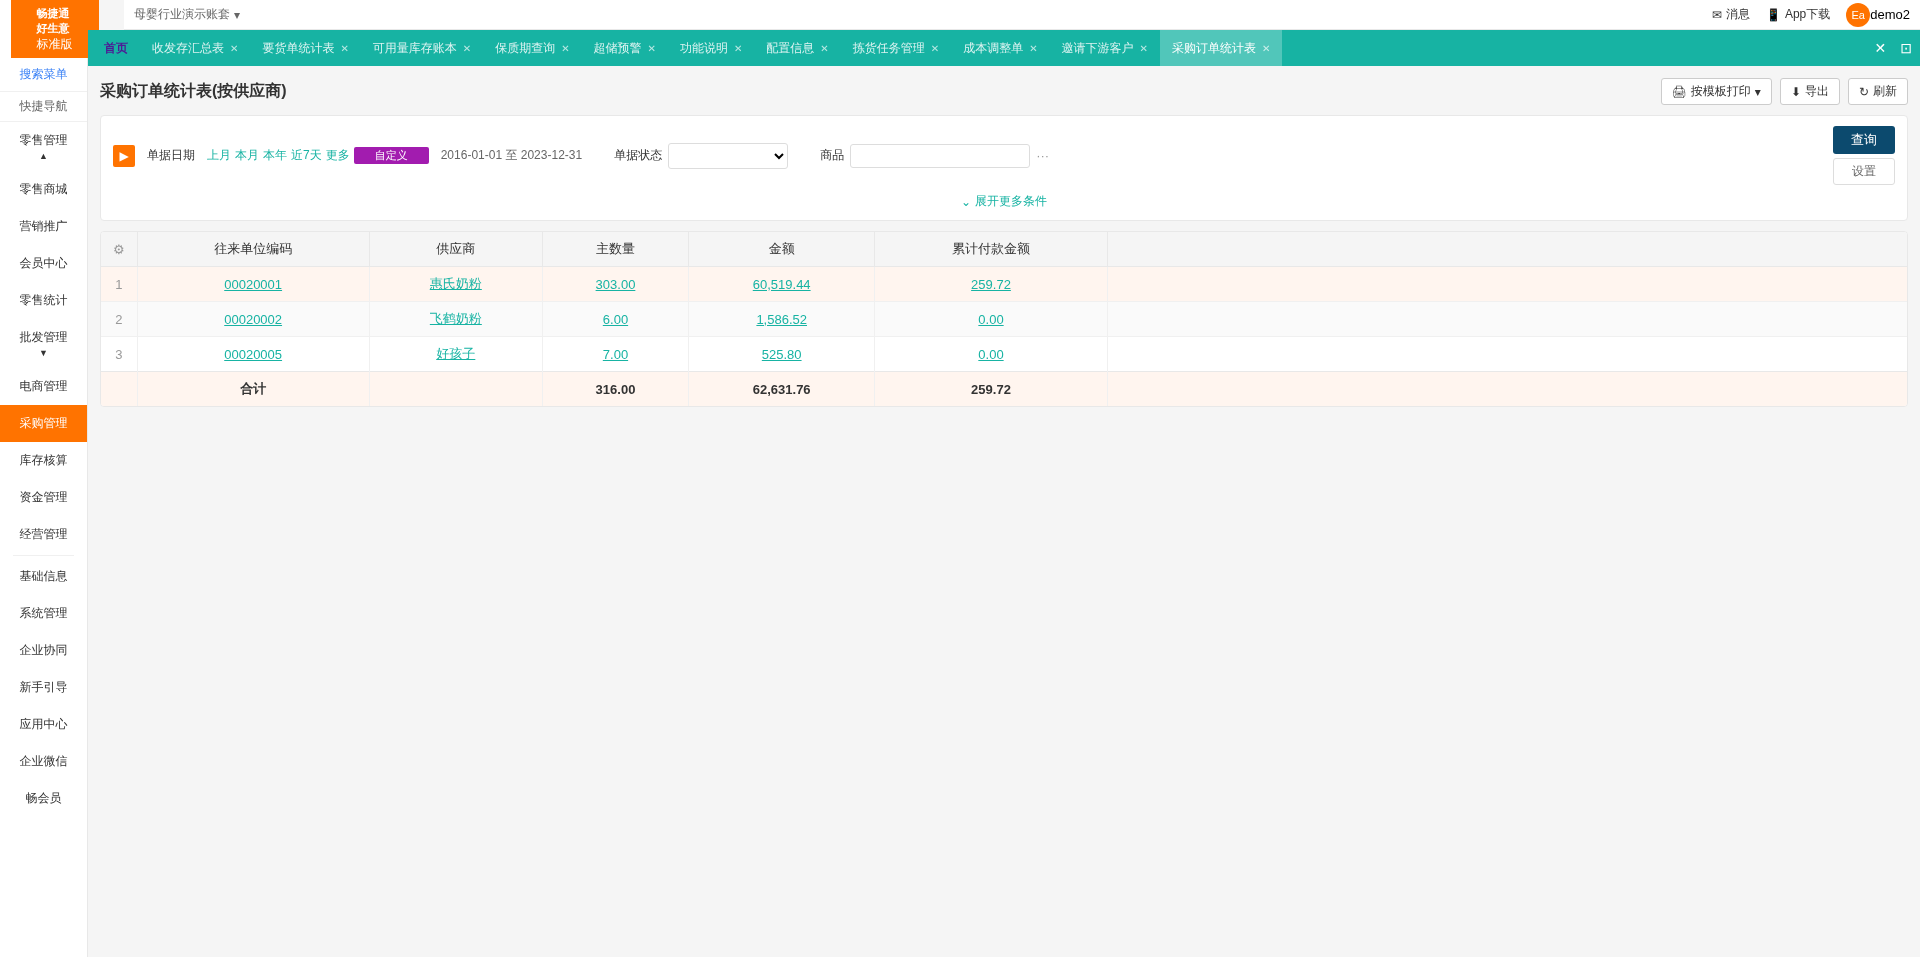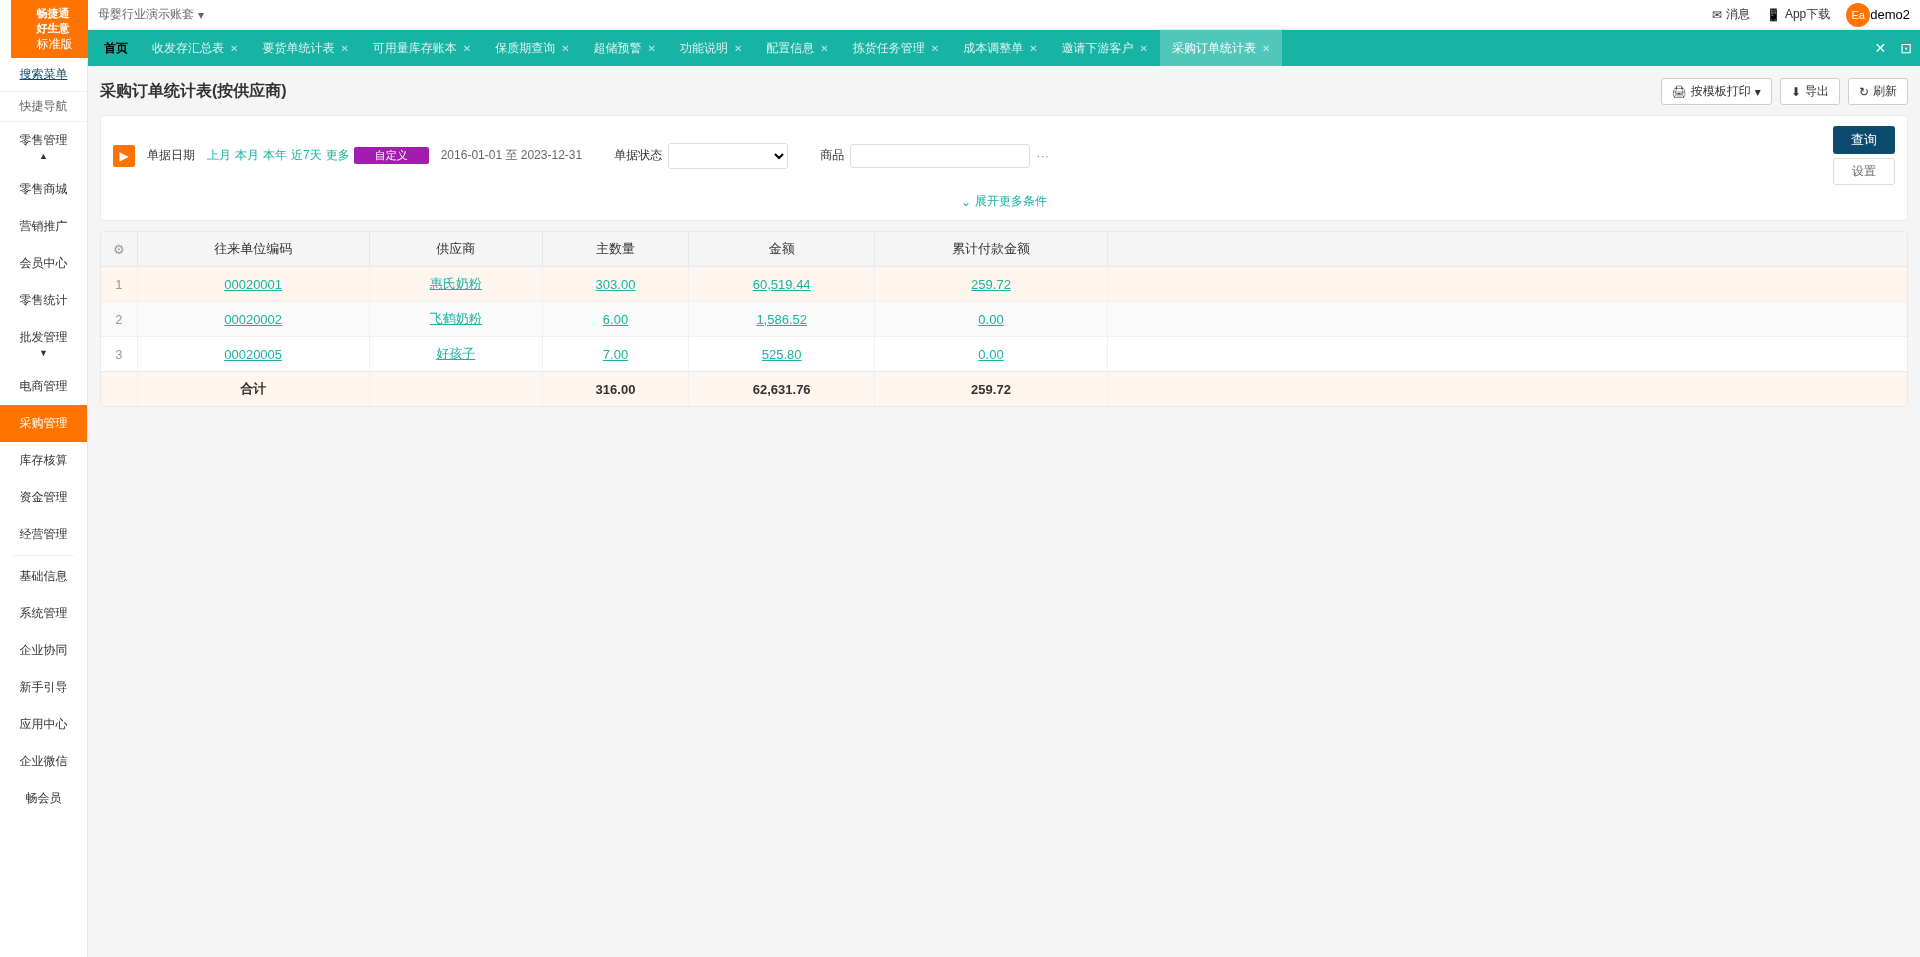--- a/index.html
+++ b/index.html
@@ -12,32 +12,32 @@
     .sidebar-search { width: 100%; padding: 8px 0; text-align: center; color: #666; font-size: 12px; cursor: pointer; border-bottom: 1px solid #f0f0f0; }
     .sidebar-nav { width: 100%; padding: 6px 0; text-align: center; color: #666; font-size: 12px; cursor: pointer; border-bottom: 1px solid #f0f0f0; }
     .sidebar-item { width: 100%; padding: 10px 0; text-align: left; color: #333; font-size: 12px; cursor: pointer; display: flex; flex-direction: column; align-items: center; gap: 2px; }
     .sidebar-item.active { background: #ff7300; color: #fff; }
     .sidebar-divider { width: 70%; border-top: 1px solid #f0f0f0; margin: 2px auto; }
 
     
     .main { flex: 1; display: flex; flex-direction: column; height: 957px; overflow: hidden; }
 
     
-    .topbar { height: 30px; background: #fff; display: flex; align-items: center; padding: 0 10px; border-bottom: 1px solid #e8e8e8; flex-shrink: 0; }
+    .topbar { height: 30px; background: #fff; display: flex; align-items: center; padding: 0 10px; border-bottom: 1px solid #e8e8e8; flex-shrink: 0; margin-left: 36px; }
     .topbar-title { color: #666; font-size: 12px; display: flex; align-items: center; gap: 4px; }
     .topbar-right { margin-left: auto; display: flex; align-items: center; gap: 16px; }
     .topbar-right .msg { color: #333; font-size: 12px; display: flex; align-items: center; gap: 4px; cursor: pointer; }
     .topbar-right .app { color: #333; font-size: 12px; display: flex; align-items: center; gap: 4px; cursor: pointer; }
     .topbar-right .user { display: flex; align-items: center; gap: 0; cursor: pointer; }
     .avatar { width: 24px; height: 24px; border-radius: 50%; background: #ff7300; display: flex; align-items: center; justify-content: center; color: #fff; font-size: 11px; }
 
     
     .nav-tabs { height: 36px; background: #17b3a3; display: flex; align-items: center; padding: 0 4px; flex-shrink: 0; overflow: hidden; }
     .nav-tab { padding: 0 12px; height: 36px; display: flex; align-items: center; color: rgba(255,255,255,0.85); font-size: 12px; cursor: pointer; white-space: nowrap; gap: 4px; flex-shrink: 0; }
-    .nav-tab.home { color: #000000; font-weight: bold; }
+    .nav-tab.home { color: #4c1d95; font-weight: bold; }
     .nav-tab.active { background: rgba(255,255,255,0.25); color: #fff; }
     .nav-tab .close-x { font-size: 10px; color: rgba(255,255,255,0.7); margin-left: 2px; }
     .tab-controls { margin-left: auto; display: flex; align-items: center; gap: 6px; flex-shrink: 0; }
     .tab-controls span { color: #fff; font-size: 16px; cursor: pointer; padding: 0 4px; }
 
     
     .content { flex: 1; background: #f5f5f5; overflow-y: auto; padding: 12px; }
 
     
     .page-header { display: flex; align-items: center; justify-content: space-between; margin-bottom: 10px; }
@@ -83,21 +83,21 @@
     tfoot td { padding: 8px 12px; font-size: 13px; font-weight: bold; color: #333; text-align: center; border-top: 1px solid #e8e8e8; border-right: 1px solid #f0f0f0; }
     tfoot td:last-child { border-right: none; }
   </style>
 </head>
 <body>
 
 <div class="sidebar">
   <div class="sidebar-logo">
     <span>畅捷通<br>好生意<br><small style="font-weight:normal;font-size:12px">标准版</small></span>
   </div>
-  <div class="sidebar-search" style="padding:8px 0;border-bottom:1px solid #f0f0f0;width:100%;color:#0c4a6e;font-size:12px;text-align:center;text-decoration:underline;">
+  <div class="sidebar-search" style="padding:8px 0;border-bottom:1px solid #f0f0f0;width:100%;color:#3b82f6;font-size:12px;text-align:center;">
     <span>搜索菜单</span>
   </div>
   <div class="sidebar-nav">
     <span>快捷导航</span>
   </div>
   <div class="sidebar-item">
     <span>零售管理</span>
     <span style="font-size:9px;">▲</span>
   </div>
   <div class="sidebar-item">

